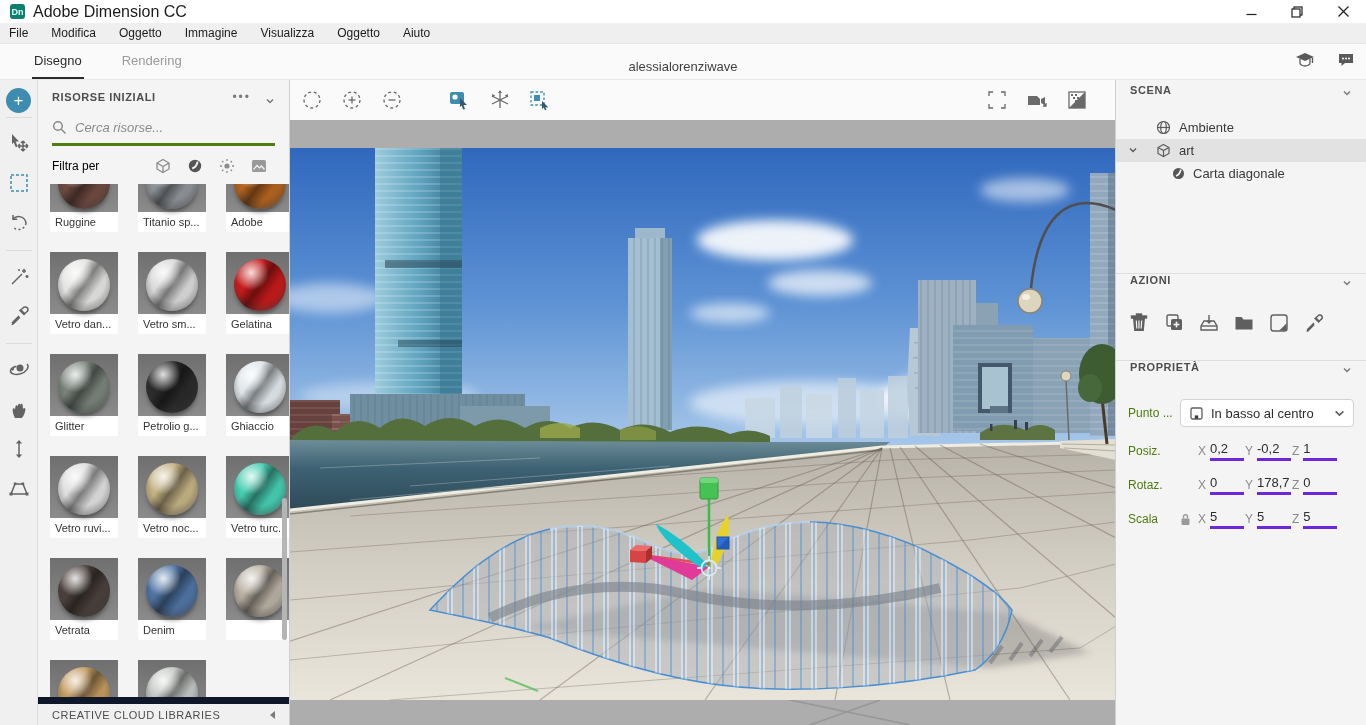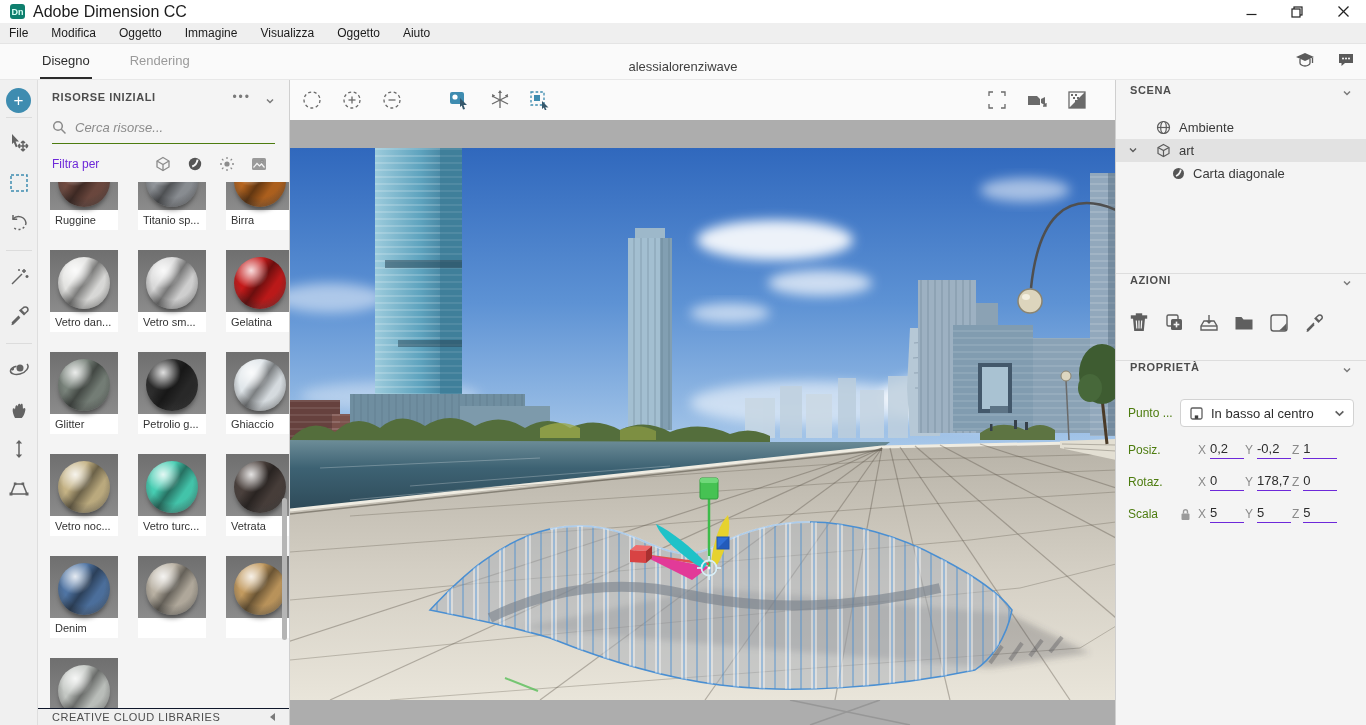--- a/index.html
+++ b/index.html
@@ -17,21 +17,21 @@
   .winbtn { width:46px; height:23px; display:flex; align-items:center; justify-content:center; cursor:default; }
   .winbtn svg { stroke:#222; stroke-width:1.2; fill:none; }
 
   
   .menubar { height:21px; background:#efefef; display:flex; align-items:center;
     padding-left:9px; gap:23px; border-bottom:1px solid #e4e4e4; }
   .menuitem { font-size:12px; color:#1b1b1b; }
 
   
   .tabstrip { height:36px; background:#fafafa; position:relative; display:flex; align-items:center; border-bottom:1px solid #e8e8e8; }
-  .tabs { display:flex; margin-left:40px; gap:36px; height:100%;justify-content:space-between; }
+  .tabs { display:flex; margin-left:32px; gap:36px; height:100%;justify-content:space-between; }
   .tab { font-size:13px; color:#9a9a9a; display:flex; align-items:center; height:100%; border-bottom:2px solid transparent; padding:0 2px; }
   .tab.active { color:#2c2c2c; border-bottom-color:#2c2c2c; }
   .doctitle { position:absolute; left:50%; transform:translateX(-50%); font-size:13px; color:#3f3f3f;margin-top:10px; }
   .tabicons { position:absolute; right:12px; display:flex; gap:24px; }
   .tabicons svg { fill:#5a5a5a; }
 
   
   .main { display:flex; height:645px; }
 
   
@@ -44,43 +44,43 @@
   .tool.active svg { stroke:#3e8cb0; }
 
   
   .leftpanel { width:252px; background:#f4f4f4; border-right:1px solid #cfcfcf; position:relative; display:flex; flex-direction:column; }
   .panelhead { height:34px; display:flex; align-items:center; padding:0 14px; }
   .paneltitle { font-size:11px; font-weight:bold; letter-spacing:.6px; color:#4d4d4d; }
   .headspacer { flex:1; }
   .dots { color:#7a7a7a; font-size:12px; letter-spacing:2px; margin-right:14px; }
   .chev { width:10px; height:10px; }
   .chev svg { stroke:#7a7a7a; stroke-width:1.5; fill:none; }
-  .searchrow { display:flex; align-items:center; gap:8px; margin:6px 14px 0 14px; padding-bottom:8px; border-bottom:1px solid #4d7c0f; }
+  .searchrow { display:flex; align-items:center; gap:8px; margin:6px 14px 0 14px; padding-bottom:8px; border-bottom:3px solid #4d7c0f; }
   .searchrow svg { stroke:#8a8a8a; fill:none; stroke-width:1.5; }
   .searchtext { font-size:13px; font-style:italic; color:#8b8b8b; }
   .filterrow { display:flex; align-items:center; margin:12px 14px 6px 14px; }
-  .filterlabel { font-size:12px; color:#6d28d9; flex:1; }
+  .filterlabel { font-size:12px; color:#000000; flex:1; }
   .filtericon { width:32px; display:flex; justify-content:center; }
   .filtericon svg { stroke:#8c8c8c; fill:none; stroke-width:1.3; }
 
   .matscroll { flex:1; overflow:hidden; position:relative; margin-top:4px; }
   .matgrid { display:grid; grid-template-columns:repeat(3,68px); column-gap:10px; row-gap:13px;
     padding-left:12px; margin-top:-34px;gap:20px; }
   .mat { width:68px; }
   .thumb { width:68px; height:62px; background:linear-gradient(#6f6f6f,#8b8b8b); display:flex; align-items:flex-end; justify-content:center; }
   .sphere { width:52px; height:52px; border-radius:50%; margin-bottom:3px;
     background:
       radial-gradient(circle at 33% 26%, rgba(255,255,255,.85) 0%, rgba(255,255,255,0) 34%),
       linear-gradient(125deg, rgba(0,0,0,0) 34%, rgba(0,0,0,.45) 50%, rgba(0,0,0,.05) 68%),
       radial-gradient(circle at 50% 42%, var(--c) 52%, rgba(0,0,0,.55) 115%);
     box-shadow:0 5px 5px -2px rgba(0,0,0,.45); }
   .mlabel { height:20px; background:#fff; font-size:11px; color:#333; display:flex; align-items:center; padding-left:5px; white-space:nowrap; overflow:hidden; }
   .lscroll { position:absolute; right:2px; top:418px; width:5px; height:142px; background:#b5b5b5; border-radius:3px; }
 
-  .libfooter { height:17px; background:#f0f0f0; border-top:1px solid #0f172a; display:flex; align-items:center; padding:4px 14px; }
+  .libfooter { height:28px; background:#f0f0f0; border-top:7px solid #0f172a; display:flex; align-items:center; padding:4px 14px; }
   .libtext { font-size:11px; letter-spacing:.5px; color:#4d4d4d; flex:1; }
   .libarrow { width:0; height:0; border-top:4px solid transparent; border-bottom:4px solid transparent; border-right:5px solid #7a7a7a; }
 
   
   .canvascol { width:825px; display:flex; flex-direction:column; }
   .canvastools { height:40px; background:#fafafa; display:flex; align-items:center; position:relative; }
   .ct { width:40px; height:40px; display:flex; align-items:center; justify-content:center; }
   .ct svg { stroke:#6a6a6a; fill:none; stroke-width:1.3; }
   .ct.blue svg { stroke:#3e8cb0; }
   .ctgroup-l { display:flex; margin-left:2px; }
@@ -104,21 +104,21 @@
   .act { width:22px; height:22px; display:flex; align-items:center; justify-content:center; }
   .act svg { stroke:#5f5f5f; fill:none; stroke-width:1.4; }
 
   .proprow { display:flex; align-items:center; padding:0 12px; margin-top:14px; }
   .proplabel { font-size:12px; color:#4d7c0f; width:52px; }
   .pivotbtn { flex:1; height:28px; background:#fff; border:1px solid #d2d2d2; border-radius:4px;
     display:flex; align-items:center; padding:0 8px; gap:7px; }
   .pivottext { font-size:13px; color:#2c2c2c; flex:1; }
   .axis { display:flex; align-items:center; flex:1; }
   .axisletter { font-size:12px; color:#8a8a8a; margin-right:4px; }
-  .axisval { font-size:13px; color:#2c2c2c; border-bottom:1px solid #6d28d9; min-width:34px; padding-bottom:2px; }
+  .axisval { font-size:13px; color:#2c2c2c; border-bottom:3px solid #6d28d9; min-width:34px; padding-bottom:2px; }
   .lockslot { width:18px; display:flex; }
   .noLock { width:18px; }
 </style>
 </head>
 <body>
 
 <div class="titlebar">
   <div class="applogo">Dn</div>
   <div class="apptitle">Adobe Dimension CC</div>
   <div class="wincontrols">
@@ -314,21 +314,21 @@
         <div class="mat">
             <div class="thumb">
               <span class="sphere" style="--c: #8f9398;"></span>
             </div>
             <div class="mlabel">Titanio sp...</div>
           </div>
         <div class="mat">
             <div class="thumb">
               <span class="sphere" style="--c: #b4641f;"></span>
             </div>
-            <div class="mlabel">Birra</div>
+            <div class="mlabel">Adobe</div>
           </div>
         <div class="mat">
             <div class="thumb">
               <span class="sphere" style="--c: #e3e3e1;"></span>
             </div>
             <div class="mlabel">Vetro dan...</div>
           </div>
         <div class="mat">
             <div class="thumb">
               <span class="sphere" style="--c: #d9d9d9;"></span>
@@ -351,20 +351,26 @@
             <div class="thumb">
               <span class="sphere" style="--c: #2a2a2a;"></span>
             </div>
             <div class="mlabel">Petrolio g...</div>
           </div>
         <div class="mat">
             <div class="thumb">
               <span class="sphere" style="--c: #e0e6ea;"></span>
             </div>
             <div class="mlabel">Ghiaccio</div>
+          </div>
+        <div class="mat">
+            <div class="thumb">
+              <span class="sphere" style="--c: #dedede;"></span>
+            </div>
+            <div class="mlabel">Vetro ruvi...</div>
           </div>
         <div class="mat">
             <div class="thumb">
               <span class="sphere" style="--c: #c4b284;"></span>
             </div>
             <div class="mlabel">Vetro noc...</div>
           </div>
         <div class="mat">
             <div class="thumb">
               <span class="sphere" style="--c: #46cdb2;"></span>

